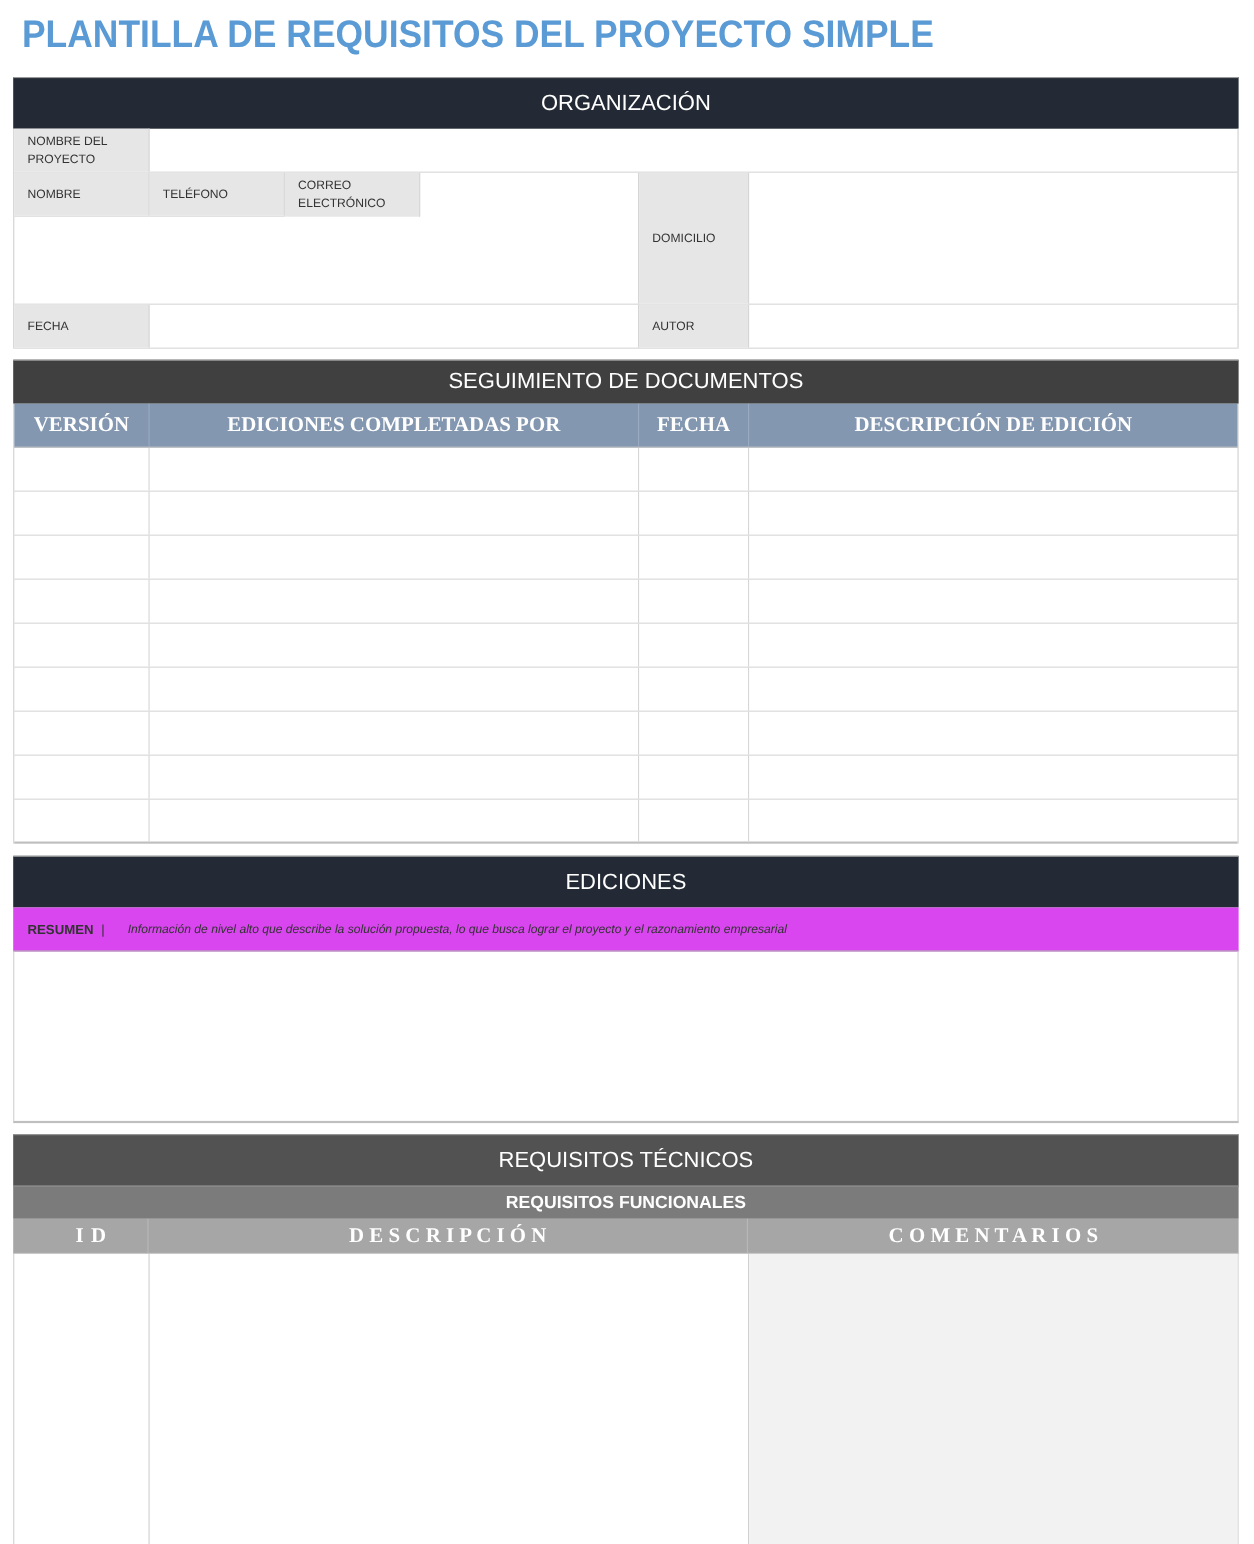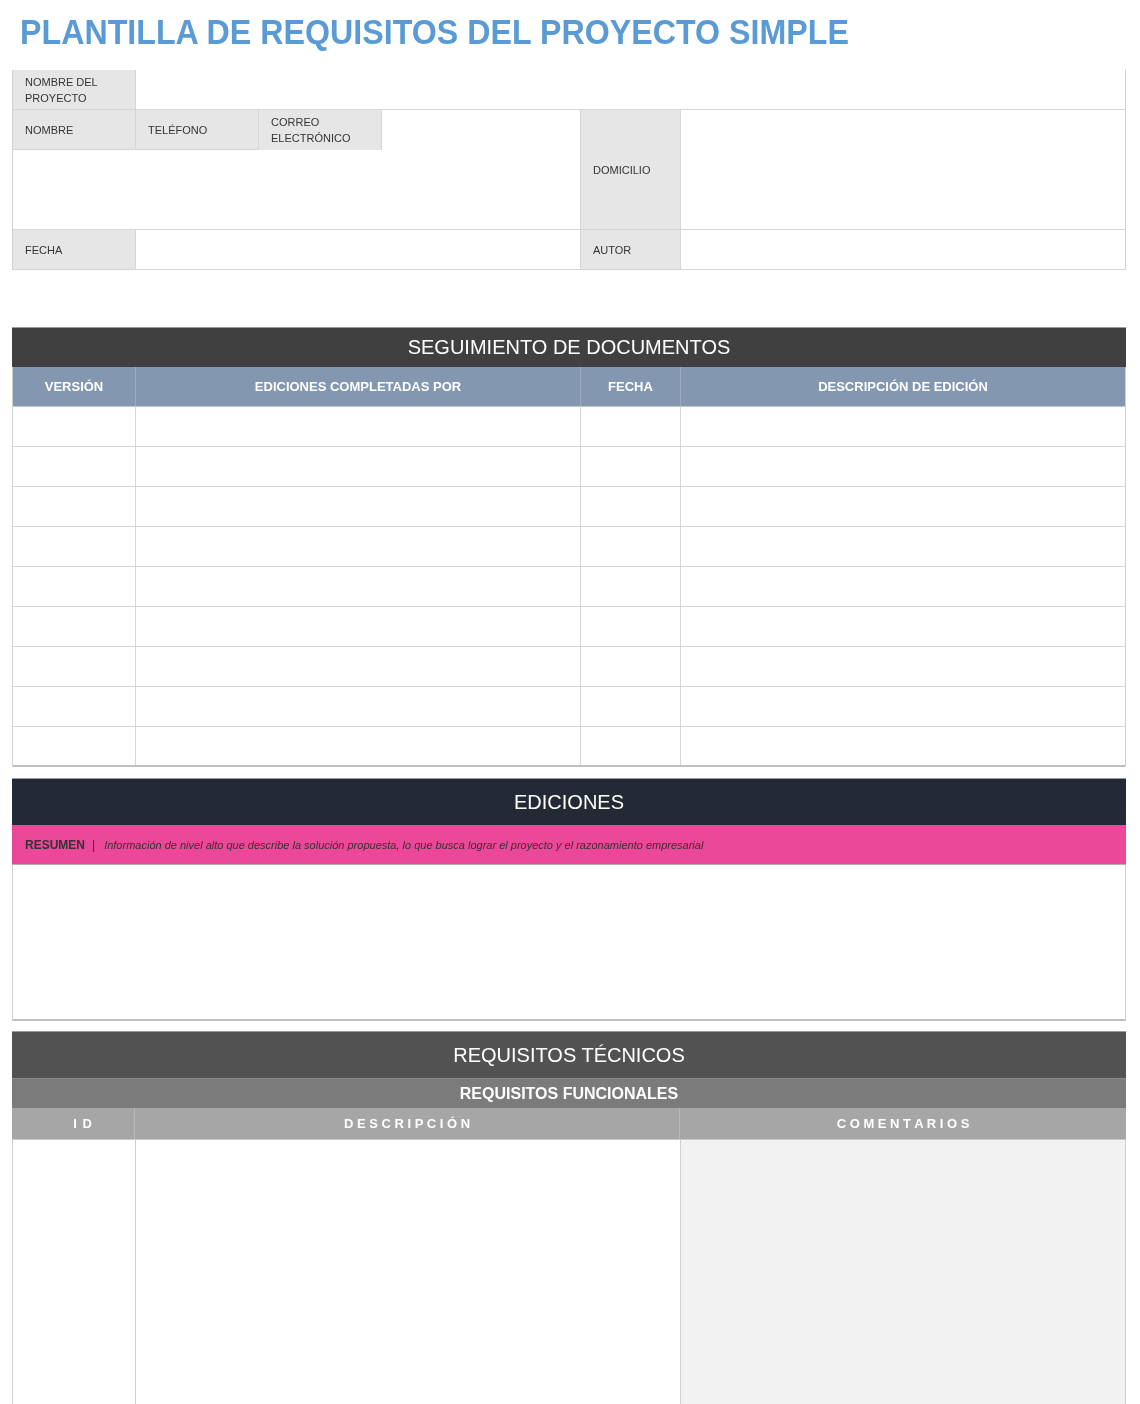--- a/index.html
+++ b/index.html
@@ -5,32 +5,33 @@
   * { box-sizing: border-box; margin: 0; padding: 0; }
   body { width: 1140px; height: 1404px; background: #ffffff; font-family: "Liberation Sans", sans-serif; color: #333; overflow: hidden; position: relative; }
   .title { position: absolute; left: 20px; top: 12px; font-size: 35px; font-weight: bold; color: #5b9bd5; letter-spacing: 0px; font-family: "Liberation Sans", sans-serif; transform: scaleX(0.92); transform-origin: left top; }
   .sec { position: absolute; left: 12px; width: 1114px; }
   .band { display: flex; align-items: center; justify-content: center; color: #fff; font-size: 20px; font-weight: normal; }
   .grid { position: relative; border-left: 1px solid #d0d0d0; border-right: 1px solid #d0d0d0; }
   .row { display: flex; border-bottom: 1px solid #d6d6d6; }
   .cell { border-right: 1px solid #d6d6d6; height: 100%; }
   .cell:last-child { border-right: none; }
   .lbl { background: #e6e6e6; font-size: 11px; color: #333; padding: 0 12px; display: flex; align-items: center; line-height: 16px; }
-  .hdr { display: flex; align-items: center; justify-content: center; font-size: 13px; font-weight: bold; color: #fff; }
+  .hdr { display: flex; align-items: center; justify-content: center; font-size: 19px; font-weight: bold; color: #fff; font-family: Liberation Serif, serif; }
   .c1 { width: 123px; flex: 0 0 123px; }
   .c2 { width: 445px; flex: 0 0 445px; }
   .c3 { width: 100px; flex: 0 0 100px; }
   .c4 { flex: 1 1 auto; }
 </style>
 </head>
 <body>
 
 <div class="title">PLANTILLA DE REQUISITOS DEL PROYECTO SIMPLE</div>
 
 <div class="sec" style="top:70px;">
+  <div class="band" style="height:47px;background:#232a35;border-top:1px solid #9a9a9a;">ORGANIZACIÓN</div>
   <div class="grid">
     <div class="row" style="height:40px;">
       <div class="cell c1 lbl">NOMBRE DEL PROYECTO</div>
       <div class="cell c4"></div>
     </div>
     <div style="display:flex;height:120px;border-bottom:1px solid #d6d6d6;">
       <div style="flex:0 0 568px;display:flex;flex-direction:row;border-right:1px solid #d6d6d6;">
         <div class="row" style="height:40px;">
           <div class="cell c1 lbl">NOMBRE</div>
           <div class="cell c4"></div>
@@ -117,24 +118,24 @@
         <div class="cell c1"></div>
         <div class="cell c2"></div>
         <div class="cell c3"></div>
         <div class="cell c4"></div>
       </div>
   </div>
 </div>
 
 <div class="sec" style="top:778px;">
   <div class="band" style="height:47px;background:#232a35;border-top:1px solid #9a9a9a;">EDICIONES</div>
-  <div style="height:40px;background:#ec4899;display:flex;align-items:center;padding-left:13px;font-size:12px;border-bottom:1px solid #b0b0b0;">
+  <div style="height:40px;background:#d946ef;display:flex;align-items:center;padding-left:13px;font-size:12px;border-bottom:1px solid #b0b0b0;">
     <span style="font-weight:bold;color:#333;">RESUMEN</span>
     <span style="margin:0 9px 0 7px;color:#333;">|</span>
-    <span style="font-style:italic;font-size:11px;color:#333;">Información de nivel alto que describe la solución propuesta, lo que busca lograr el proyecto y el razonamiento empresarial</span>
+    <span style="font-style:italic;font-size:11px;color:#333;margin-left:12px;">Información de nivel alto que describe la solución propuesta, lo que busca lograr el proyecto y el razonamiento empresarial</span>
   </div>
   <div style="height:156px;border-left:1px solid #d0d0d0;border-right:1px solid #d0d0d0;border-bottom:2px solid #bfbfbf;"></div>
 </div>
 
 <div class="sec" style="top:1031px;">
   <div class="band" style="height:47px;background:#525252;border-top:1px solid #9a9a9a;">REQUISITOS TÉCNICOS</div>
   <div style="height:30px;background:#7b7b7b;display:flex;align-items:center;justify-content:center;color:#fff;font-size:16px;font-weight:bold;border-top:1px solid #8a8a8a;">REQUISITOS FUNCIONALES</div>
   <div class="row" style="height:32px;background:#a6a6a6;border-bottom:1px solid #c8c8c8;">
     <div class="cell hdr c1" style="border-right-color:#b8b8b8;letter-spacing:1px;padding-left:20px;">I D</div>
     <div class="cell hdr" style="flex:0 0 545px;border-right-color:#b8b8b8;">D E S C R I P C I Ó N</div>

